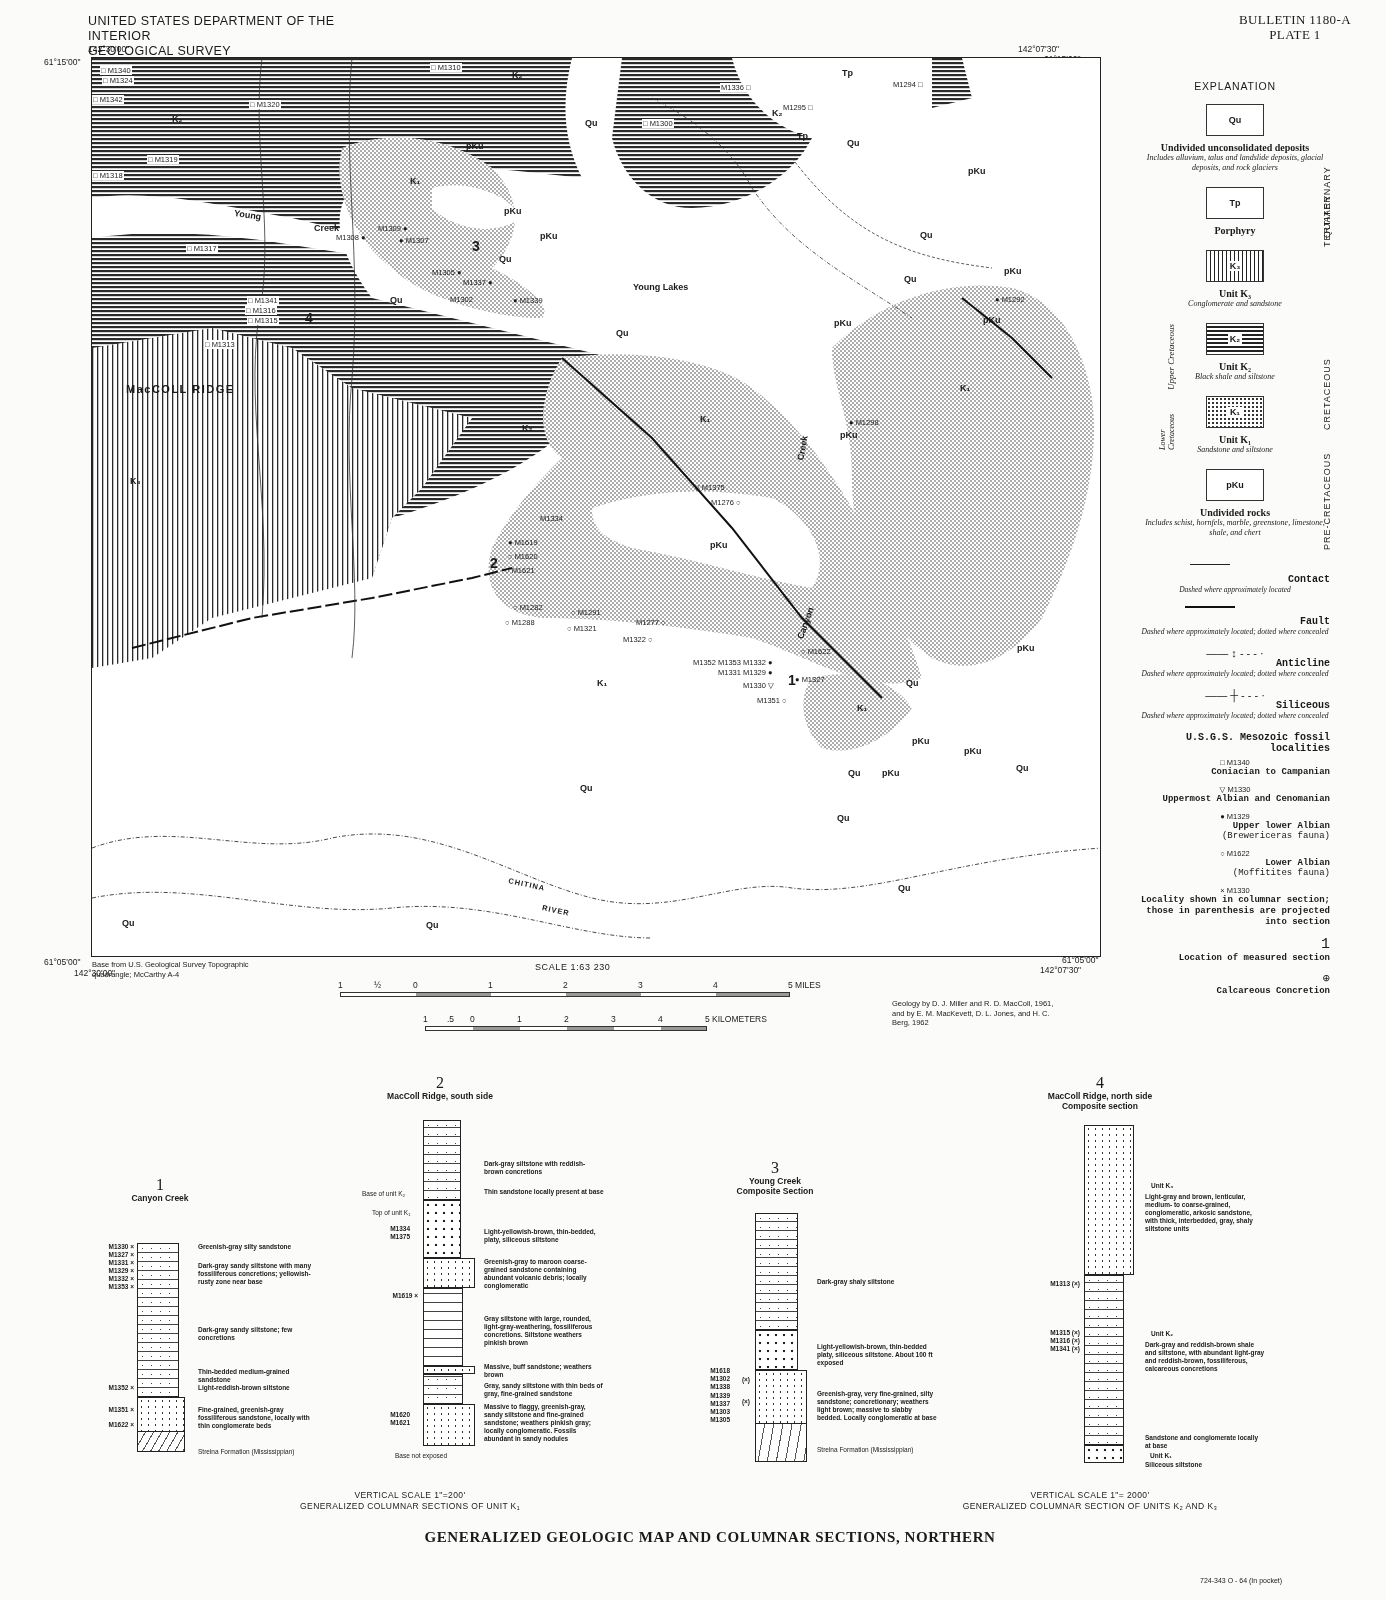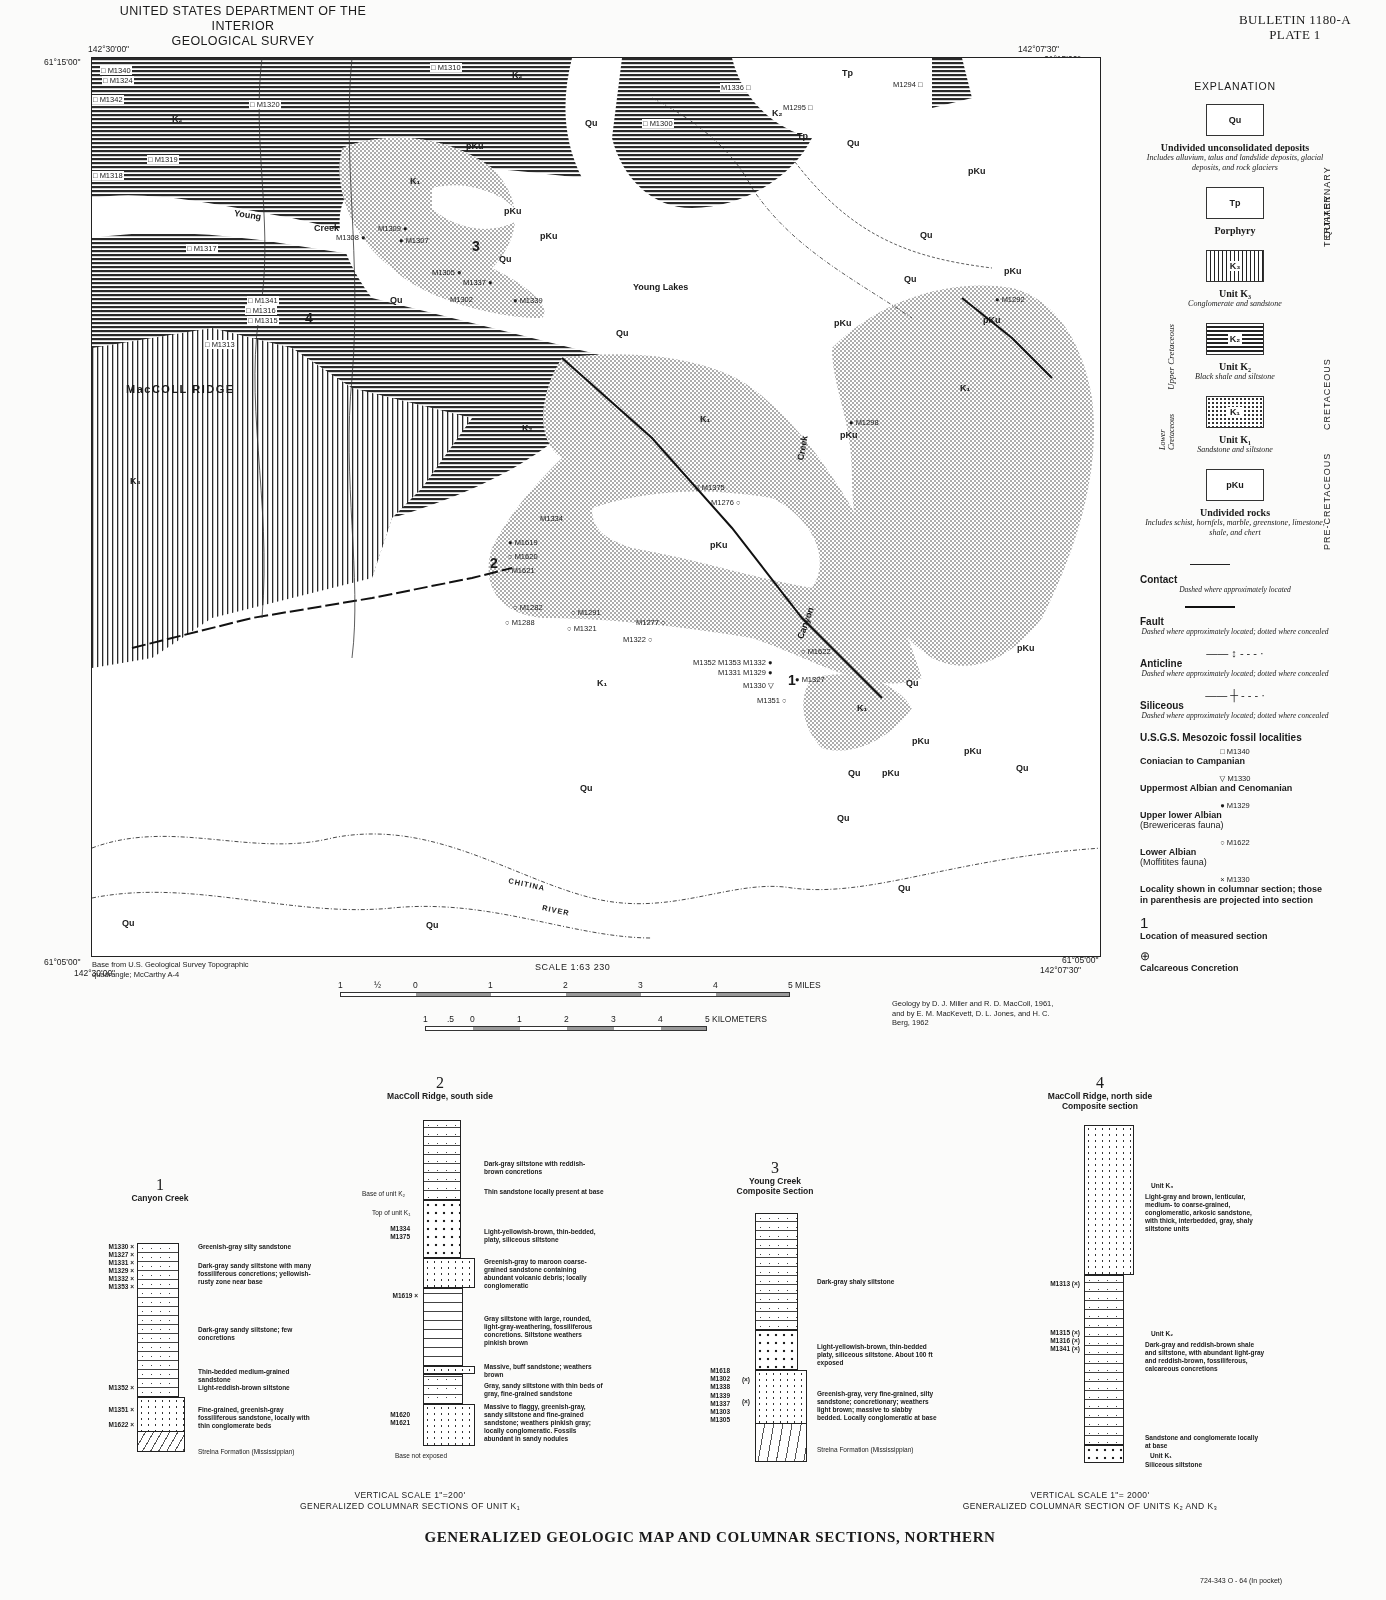--- a/index.html
+++ b/index.html
@@ -1,34 +1,34 @@
 <!DOCTYPE html>
 <html><head>
 <meta charset="utf-8">
 <style>
   * { box-sizing: border-box; margin: 0; padding: 0; }
   body { width: 1386px; height: 1600px; background: #fbfbfa; position: relative; overflow: hidden; font-family: "Liberation Sans", sans-serif; color: #1a1a1a; }
   .abs { position: absolute; }
-  .hdr-left { left: 88px; top: 4px; width: 310px; text-align: center; font-size: 12.5px; letter-spacing: 0.4px; line-height: 15px; }
+  .hdr-left { left: 88px; top: 14px; width: 310px; text-align: left; font-size: 12.5px; letter-spacing: 0.4px; line-height: 15px; }
   .hdr-right { left: 1230px; top: 12px; width: 130px; text-align: center; font-family: "Liberation Serif", serif; font-size: 13px; line-height: 15px; letter-spacing: 0.4px; }
   .coord { font-size: 8.5px; }
   .map { left: 91px; top: 57px; width: 1010px; height: 900px; border: 1.5px solid #222; background: #fff; overflow: hidden; }
   .map svg { position: absolute; left: 0; top: 0; }
   .lbl { position: absolute; font-size: 9px; font-weight: bold; }
   .loc { position: absolute; font-size: 7.5px; background: #fff; padding: 0 1px; white-space: nowrap; }
   .secnum { position: absolute; font-size: 14px; font-weight: bold; }
   .legend { left: 1140px; top: 80px; width: 190px; }
   .leg-title { text-align: center; font-size: 10.5px; letter-spacing: 0.8px; margin-bottom: 12px; }
   .leg-box { width: 58px; height: 32px; border: 1px solid #333; margin: 0 auto; display: flex; align-items: center; justify-content: center; font-size: 9px; font-weight: bold; background: #fff; }
   .leg-name { text-align: center; font-family: "Liberation Serif", serif; font-size: 10px; font-weight: bold; margin-top: 6px; }
   .leg-desc { text-align: center; font-family: "Liberation Serif", serif; font-size: 8px; font-style: italic; line-height: 10px; }
   .leg-item { margin-bottom: 14px; }
   .era { position: absolute; font-size: 9px; letter-spacing: 1px; writing-mode: vertical-rl; transform: rotate(180deg); }
   .sym-line { width: 90px; height: 10px; margin: 0 auto; position: relative; }
-  .sym-name { text-align: left; font-family: Liberation Sans, sans-serif; font-size: 10px; font-weight: bold; }
+  .sym-name { text-align: right; font-family: Liberation Mono, monospace; font-size: 10px; font-weight: bold; }
   .sym-desc { text-align: center; font-family: "Liberation Serif", serif; font-size: 7.5px; font-style: italic; line-height: 9px; margin-bottom: 12px; }
   .foss-sym { text-align: center; font-size: 7.5px; margin-top: 4px; }
   .credit { font-size: 7.5px; line-height: 9.5px; }
   .scale-title { font-size: 9px; letter-spacing: 0.6px; }
   .sec-title { position: absolute; text-align: center; font-size: 8.5px; font-weight: bold; line-height: 10px; }
   .sec-num { font-size: 16px; font-family: "Liberation Serif", serif; font-weight: normal; display: block; margin-bottom: 3px; }
   .col { position: absolute; border: 1px solid #222; background: #fff; }
   .silt { background-image: radial-gradient(#444 0.8px, transparent 1px), repeating-linear-gradient(0deg, transparent 0 8px, #444 8px 9px); background-size: 9px 9px, 100% 100%; }
   .sand { background-image: radial-gradient(#333 0.9px, transparent 1.1px); background-size: 7px 6px; }
   .cross { background-image: radial-gradient(#222 1.2px, transparent 1.6px); background-size: 8px 8px; }

